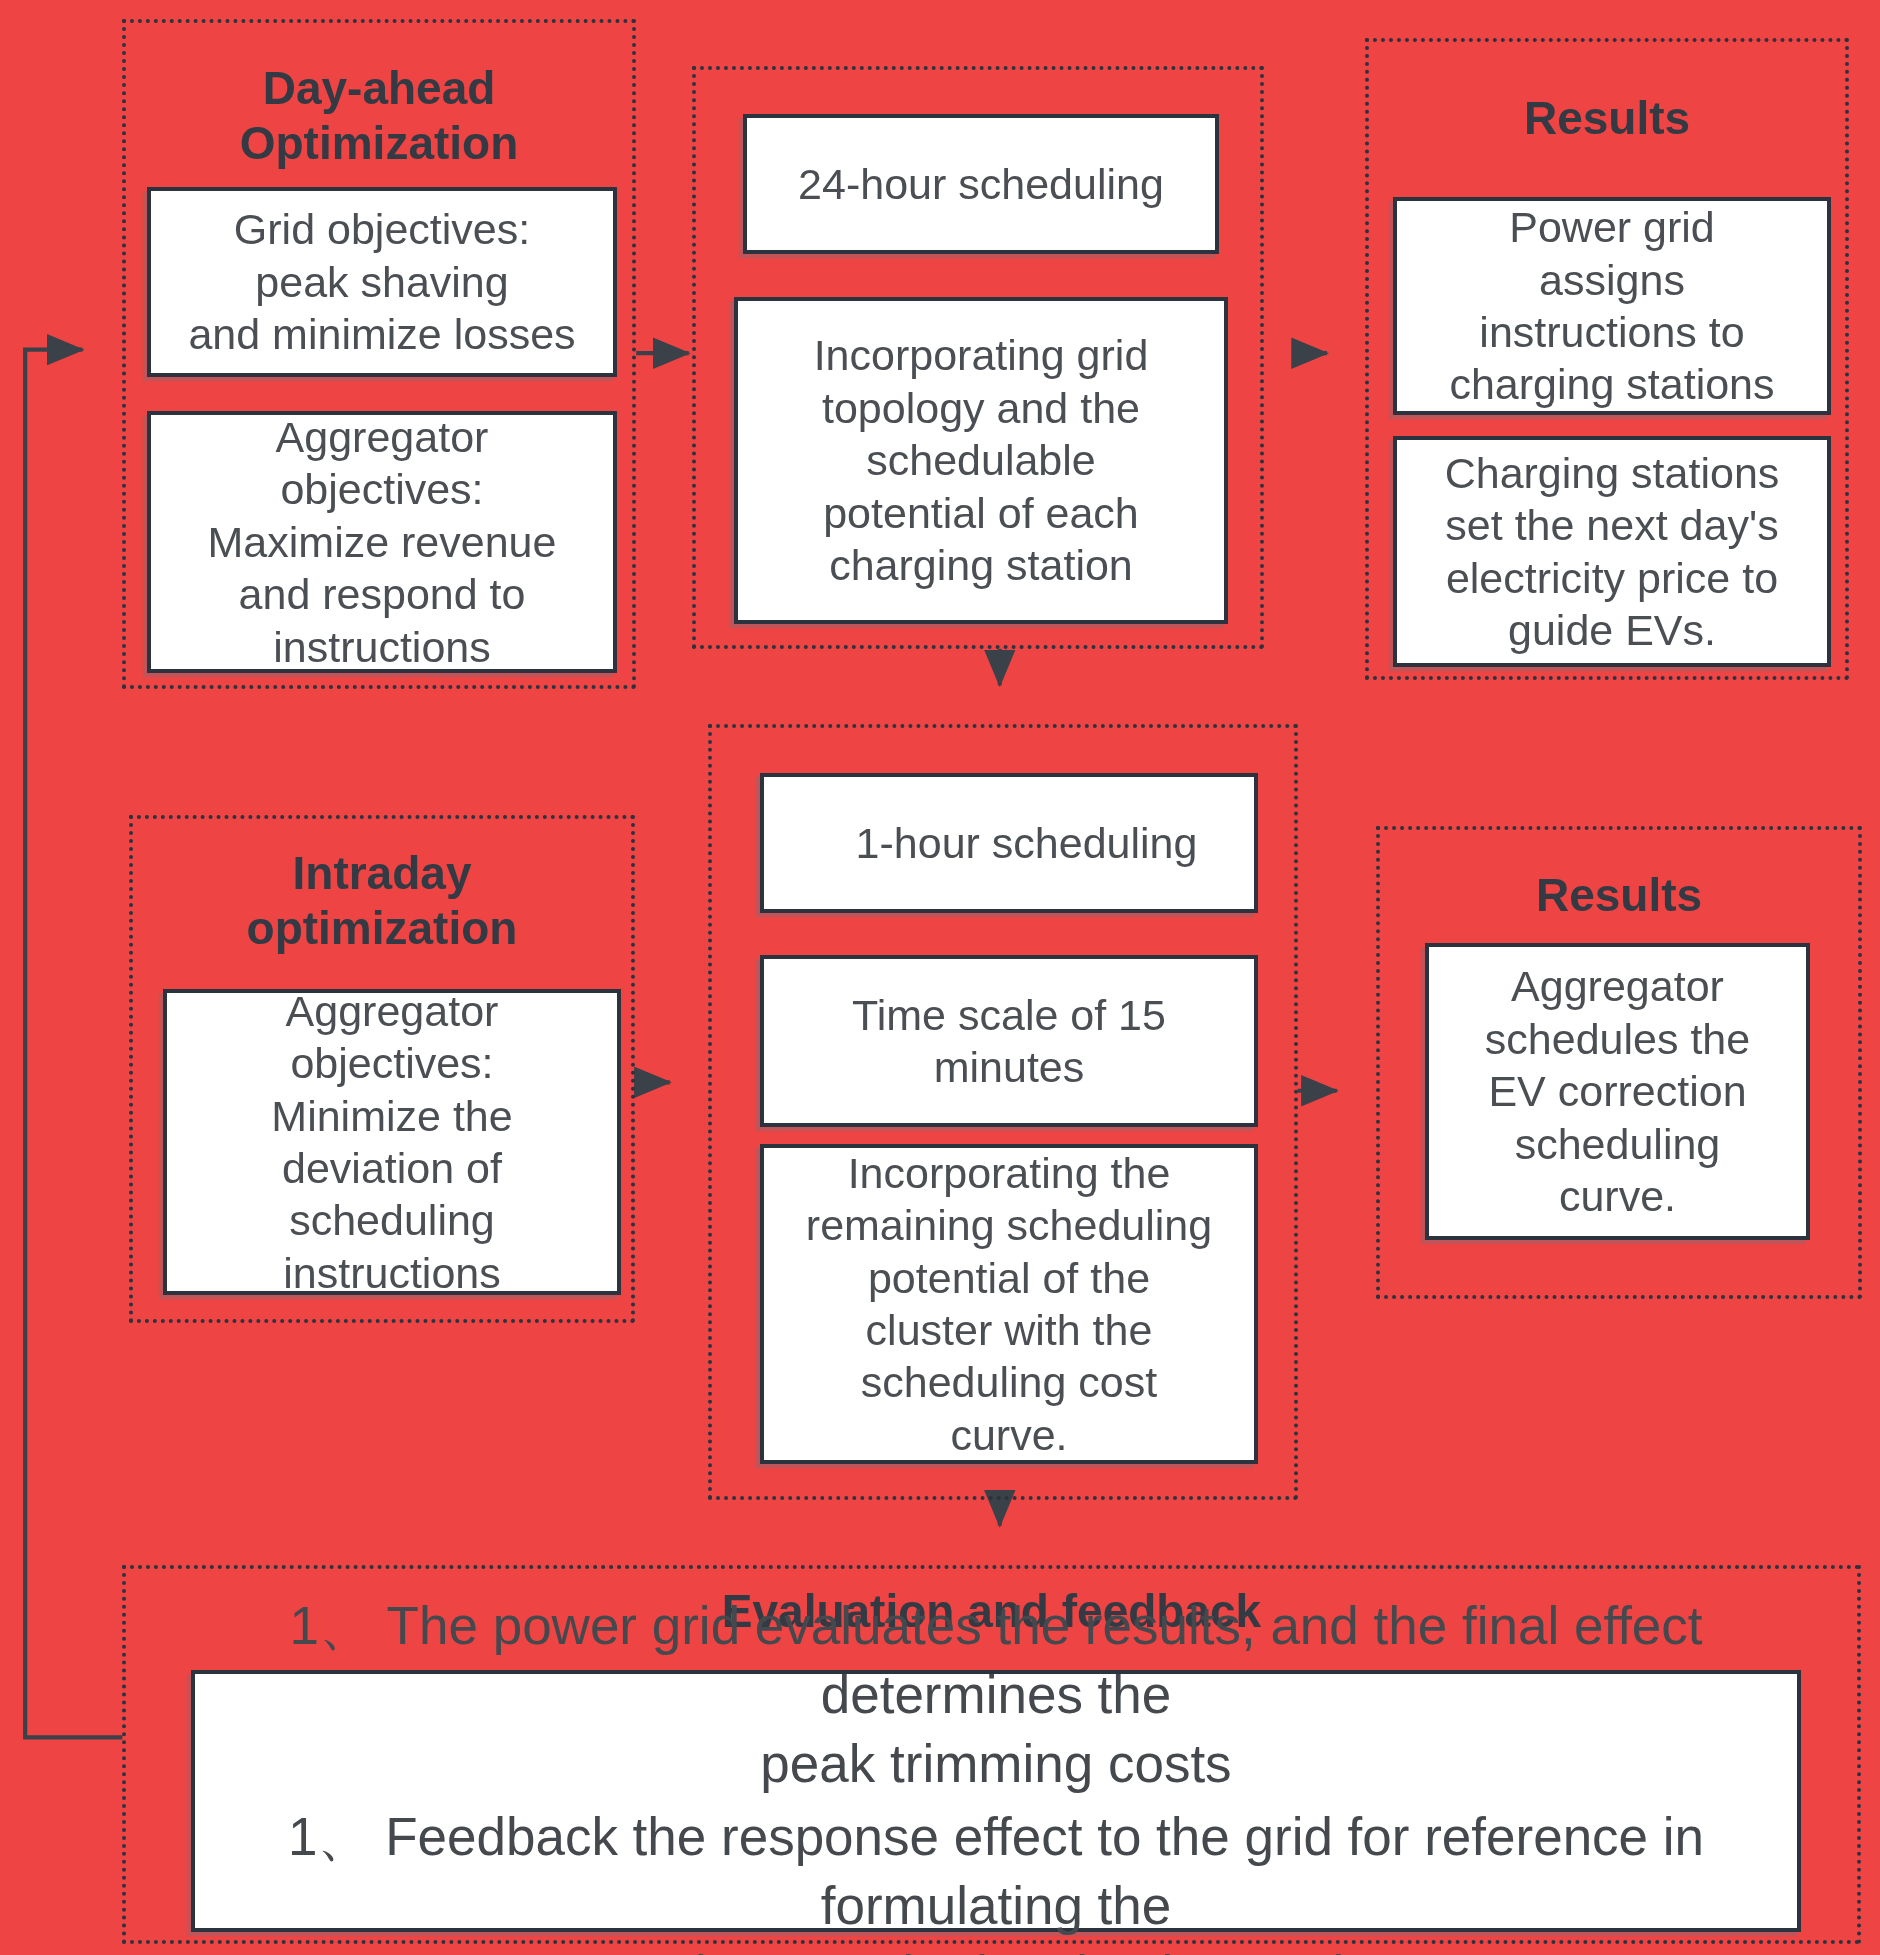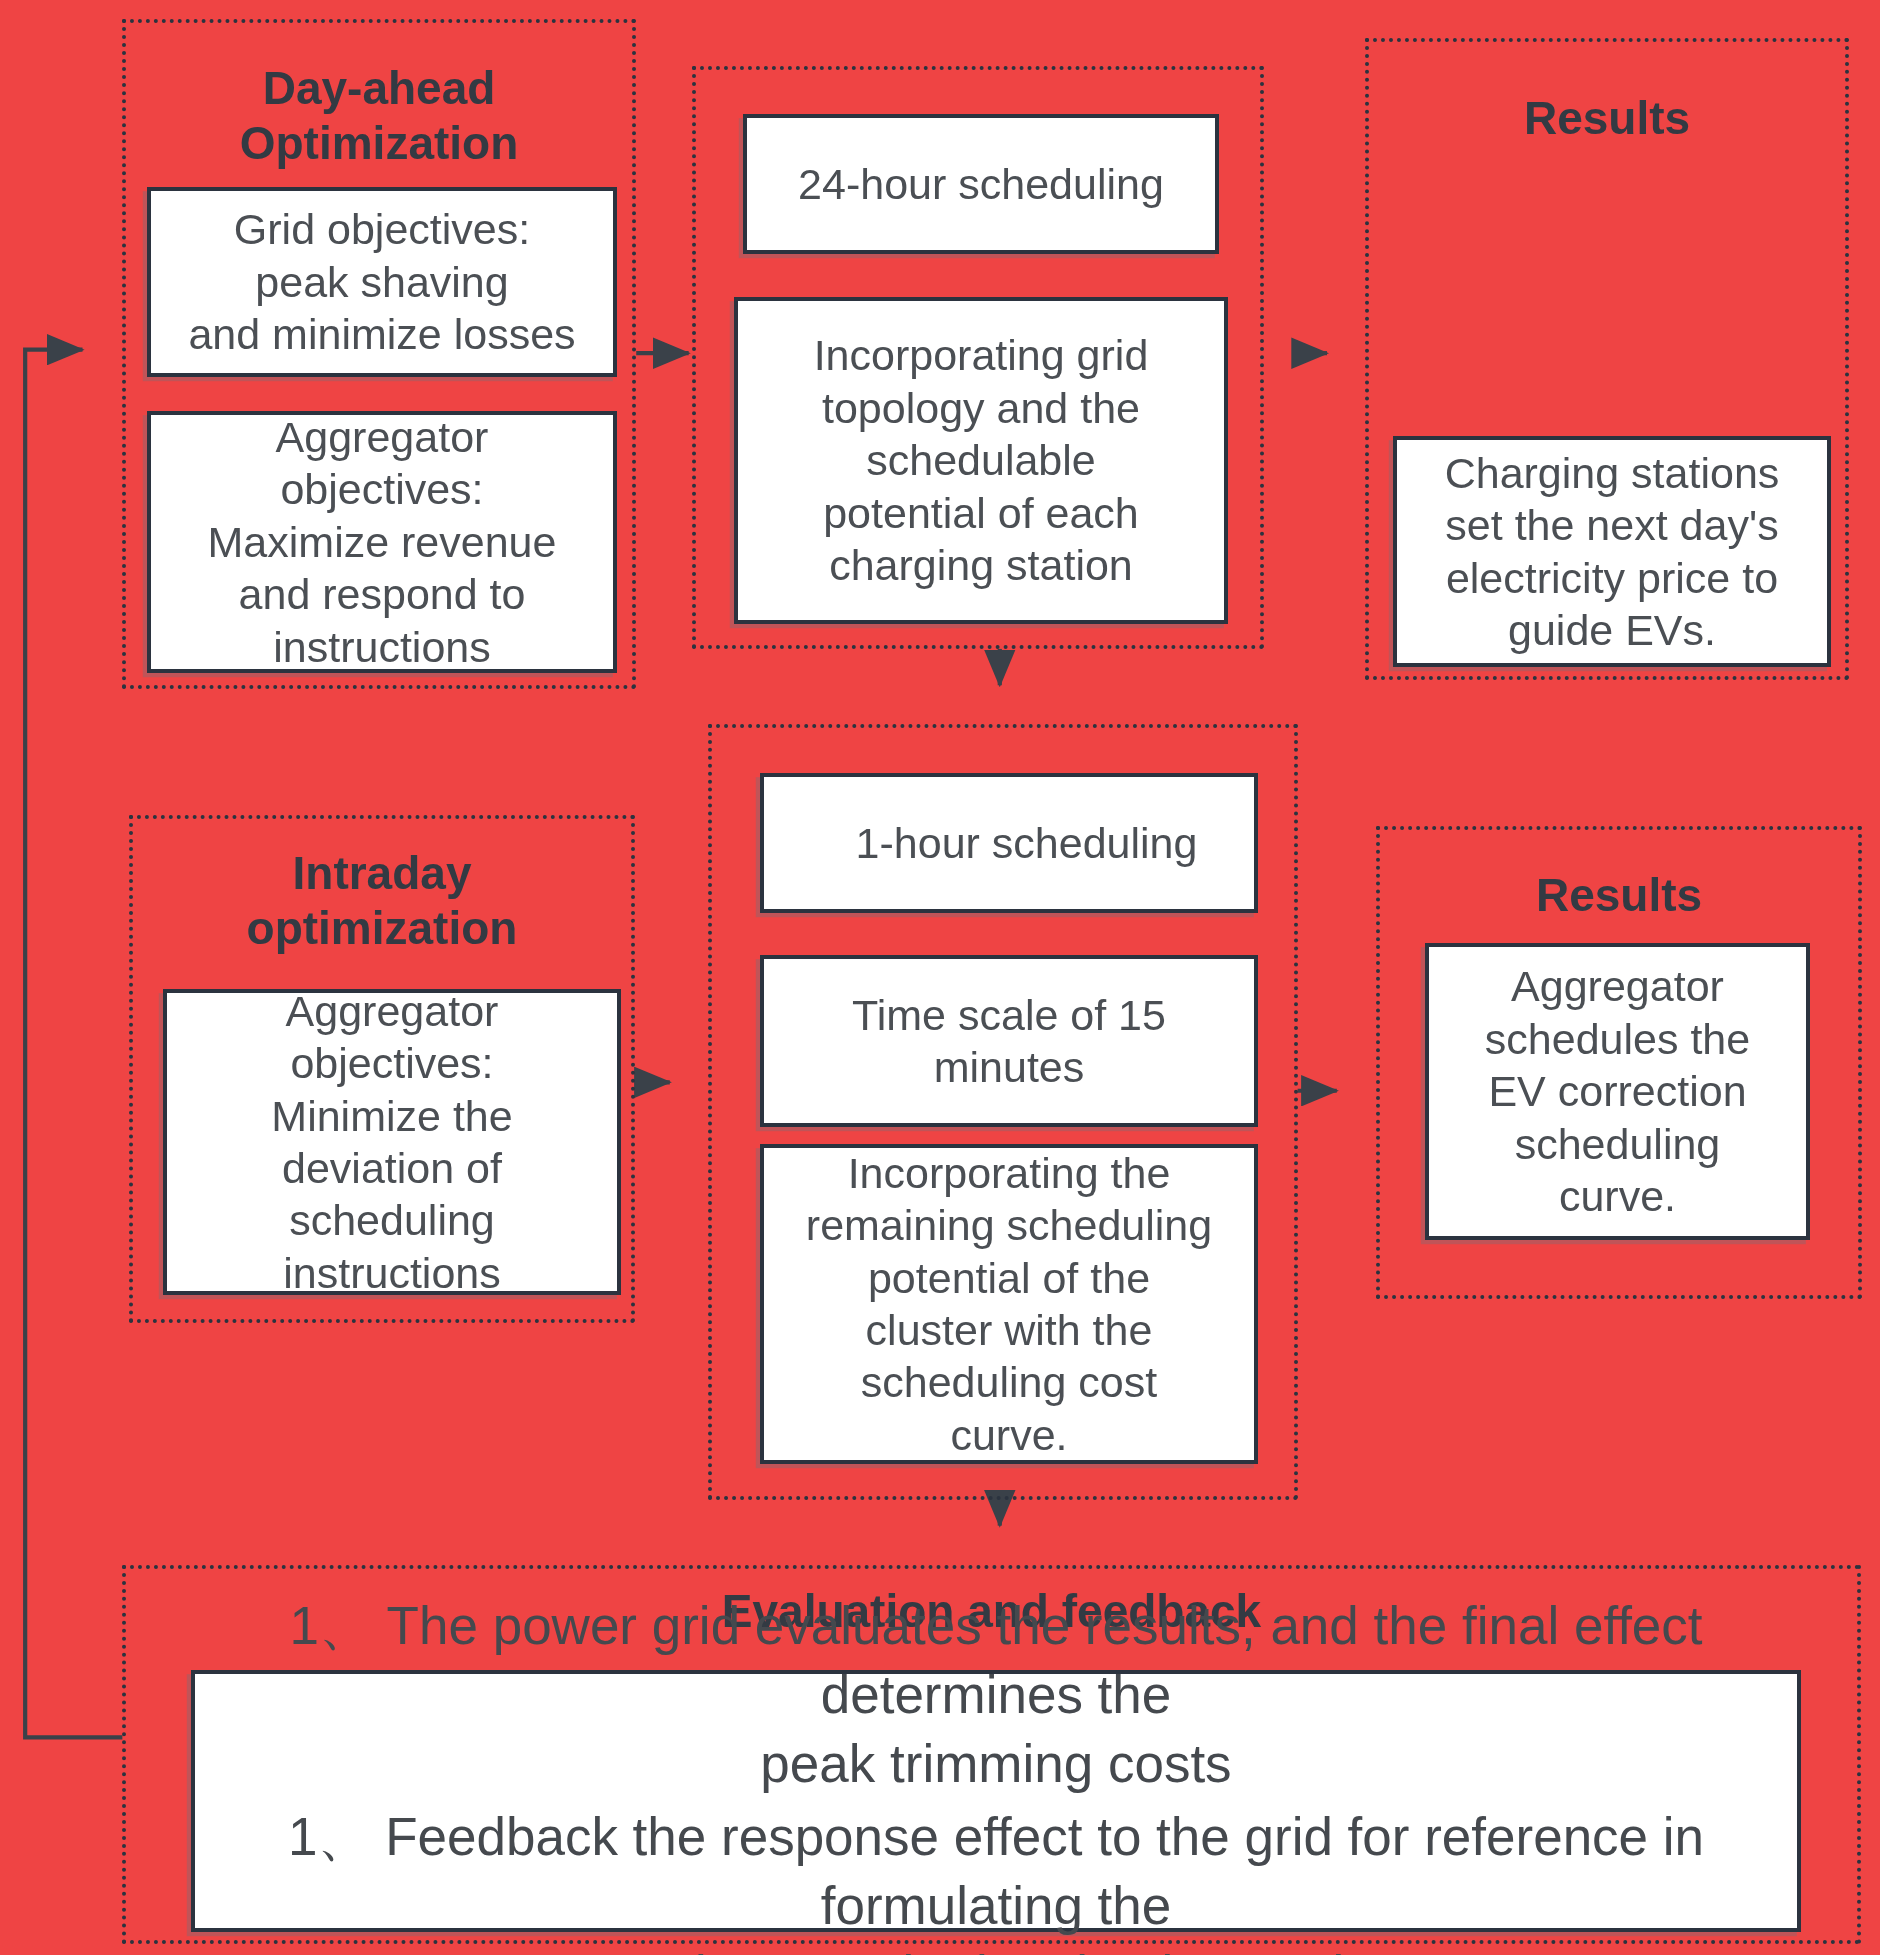--- a/index.html
+++ b/index.html
@@ -102,20 +102,26 @@
       <span class="node-text">Incorporating grid
 topology and the
 schedulable
 potential of each
 charging station</span>
     </div>
   </section>
 
   <section class="group" style="left:1365px; top:38px; width:484px; height:642px;">
     <h2 class="group-title" style="top:49px;">Results</h2>
+    <div class="node" style="left:24px; top:155px; width:438px; height:218px;">
+      <span class="node-text">Power grid
+assigns
+instructions to
+charging stations</span>
+    </div>
     <div class="node" style="left:24px; top:394px; width:438px; height:231px;">
       <span class="node-text">Charging stations
 set the next day's
 electricity price to
 guide EVs.</span>
     </div>
   </section>
 
   <section class="group" style="left:129px; top:815px; width:506px; height:508px;">
     <h2 class="group-title" style="top:26.6px;">Intraday

